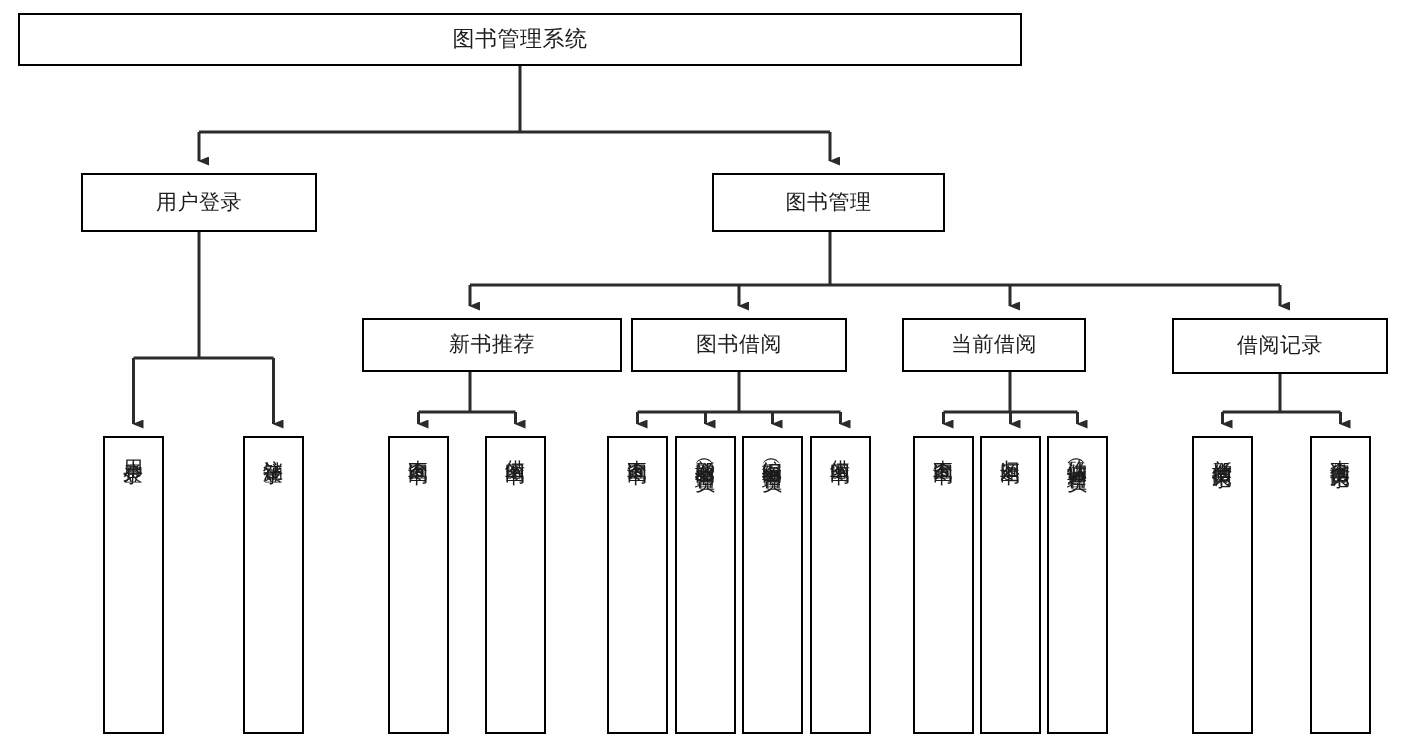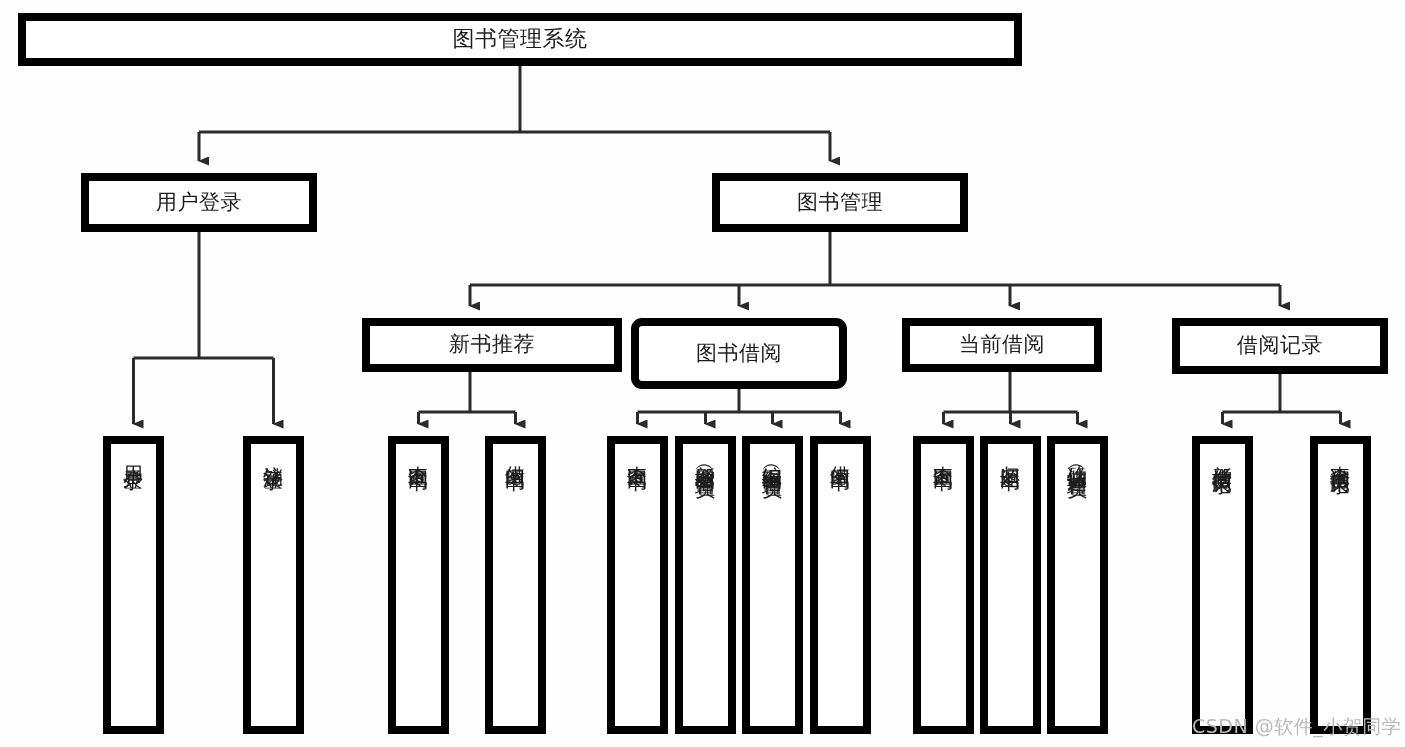--- a/index.html
+++ b/index.html
@@ -22,21 +22,21 @@
     position: absolute;
     left: 0;
     top: 0;
     width: 1405px;
     height: 747px;
     pointer-events: none;
   }
   .node-box {
     position: absolute;
     box-sizing: border-box;
-    border: 8px solid #000000;
+    border: 2px solid #000000;
     background: #ffffff;
     display: flex;
     align-items: center;
     justify-content: center;
     color: #1c1c1c;
   }
   .node-label {
     display: block;
     text-align: center;
     line-height: 1.12;
@@ -120,30 +120,30 @@
       </g>
   </svg>
 
   <div id="node-layer">
       <div class="node-box node-horizontal node-root" style="left: 18px; top: 13px; width: 1004px; height: 53px;">
         <span class="node-label">图书管理系统</span>
       </div>
       <div class="node-box node-horizontal" style="left: 81px; top: 173px; width: 236px; height: 59px;">
         <span class="node-label">用户登录</span>
       </div>
-      <div class="node-box node-horizontal" style="left: 712px; top: 173px; width: 256px; height: 59px;">
+      <div class="node-box node-horizontal" style="left: 712px; top: 173px; width: 233px; height: 59px;">
         <span class="node-label">图书管理</span>
       </div>
       <div class="node-box node-horizontal" style="left: 362px; top: 318px; width: 260px; height: 54px;">
         <span class="node-label">新书推荐</span>
       </div>
-      <div class="node-box node-horizontal" style="left: 631px; top: 318px; width: 216px; height: 71px; border-radius: 11px;">
+      <div class="node-box node-horizontal" style="left: 631px; top: 318px; width: 216px; height: 54px;">
         <span class="node-label">图书借阅</span>
       </div>
-      <div class="node-box node-horizontal" style="left: 902px; top: 318px; width: 200px; height: 54px;">
+      <div class="node-box node-horizontal" style="left: 902px; top: 318px; width: 184px; height: 54px;">
         <span class="node-label">当前借阅</span>
       </div>
       <div class="node-box node-horizontal" style="left: 1172px; top: 318px; width: 216px; height: 56px;">
         <span class="node-label">借阅记录</span>
       </div>
       <div class="node-box node-vertical" style="left: 103px; top: 436px; width: 61px; height: 298px;">
         <span class="node-label">用户登录</span>
       </div>
       <div class="node-box node-vertical" style="left: 243px; top: 436px; width: 61px; height: 298px;">
         <span class="node-label">注销登录</span>
@@ -176,15 +176,14 @@
         <span class="node-label">确认归还（管理员）</span>
       </div>
       <div class="node-box node-vertical" style="left: 1192px; top: 436px; width: 61px; height: 298px;">
         <span class="node-label">新增借阅记录</span>
       </div>
       <div class="node-box node-vertical" style="left: 1310px; top: 436px; width: 61px; height: 298px;">
         <span class="node-label">查询借阅记录</span>
       </div>
     </div>
 
-  <div class="watermark" style="left: 1192px; top: 714px;">CSDN @软件_小贺同学</div>
 
 </div>
 
 </body></html>

